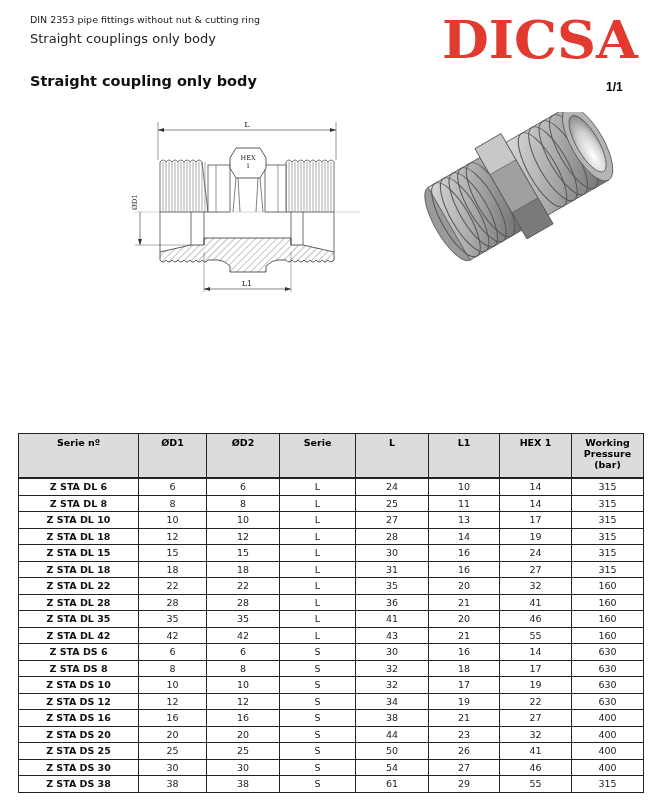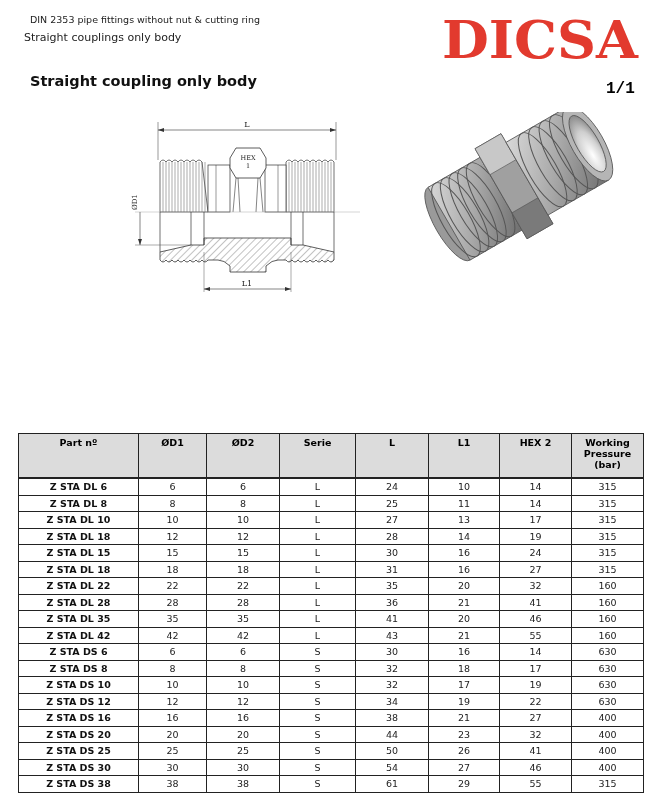--- a/index.html
+++ b/index.html
@@ -1,21 +1,21 @@
 <!DOCTYPE html>
 <html><head>
 <meta charset="utf-8">
 <style>
   html, body { margin: 0; padding: 0; background: #ffffff; }
   body { width: 655px; height: 810px; position: relative; overflow: hidden; font-family: "DejaVu Sans", sans-serif; color: #000; }
   .hdr-line1 { position: absolute; left: 30px; top: 14px; font-size: 9.5px; color: #222; white-space: nowrap; }
-  .hdr-line2 { position: absolute; left: 24px; top: 31px; font-size: 11px; color: #222; white-space: nowrap; }
+  .hdr-line2 { position: absolute; left: 30px; top: 31px; font-size: 13px; color: #222; white-space: nowrap; }
   .hdr-title { position: absolute; left: 30px; top: 47px; font-size: 14.5px; font-weight: bold; color: #111; white-space: nowrap; margin-top: 26px; }
   .logo { position: absolute; left: 440px; top: 14px; width: 200px; height: 48px; }
-  .page-num { position: absolute; left: 606px; top: 80px; font-size: 16px; font-weight: bold; font-family: Liberation Mono, monospace; }
+  .page-num { position: absolute; left: 606px; top: 80px; font-size: 12px; font-weight: bold; font-family: Liberation Sans, sans-serif; }
   .drawing { position: absolute; left: 120px; top: 112px; width: 240px; height: 190px; }
   .render { position: absolute; left: 420px; top: 112px; width: 230px; height: 190px; }
 
   table.spec { position: absolute; left: 18px; top: 433px; width: 625px; border-collapse: collapse; table-layout: fixed; font-size: 9.5px; }
   table.spec th, table.spec td { border: 1px solid #222; text-align: center; padding: 0; }
   table.spec th { background: #dcdcdc; height: 40px; vertical-align: top; padding-top: 3px; font-weight: bold; line-height: 11px; }
   table.spec td { height: 15.5px; line-height: 15px; color: #222; }
   table.spec td.part { font-weight: bold; color: #111; }
   table.spec tr.first td { border-top: 2px solid #222; }
 </style>
@@ -165,27 +165,27 @@
       <col style="width:68px">
       <col style="width:73px">
       <col style="width:76px">
     <col style="width:73px">
       <col style="width:71px">
       <col style="width:72px">
       <col style="width:72px">
   </colgroup>
   <thead>
     <tr>
-      <th>Part nº</th>
+      <th>Serie nº</th>
       <th>ØD1</th>
       <th>ØD2</th>
       <th>Serie</th>
       <th>L</th>
       <th>L1</th>
-      <th>HEX 2</th>
+      <th>HEX 1</th>
       <th>
         <span>Working</span><br>
         <span>Pressure</span><br>
         <span>(bar)</span>
       </th>
     </tr>
   </thead>
   <tbody id="tbody">
       <tr class="first">
         <td class="part">Z STA DL 6</td>

